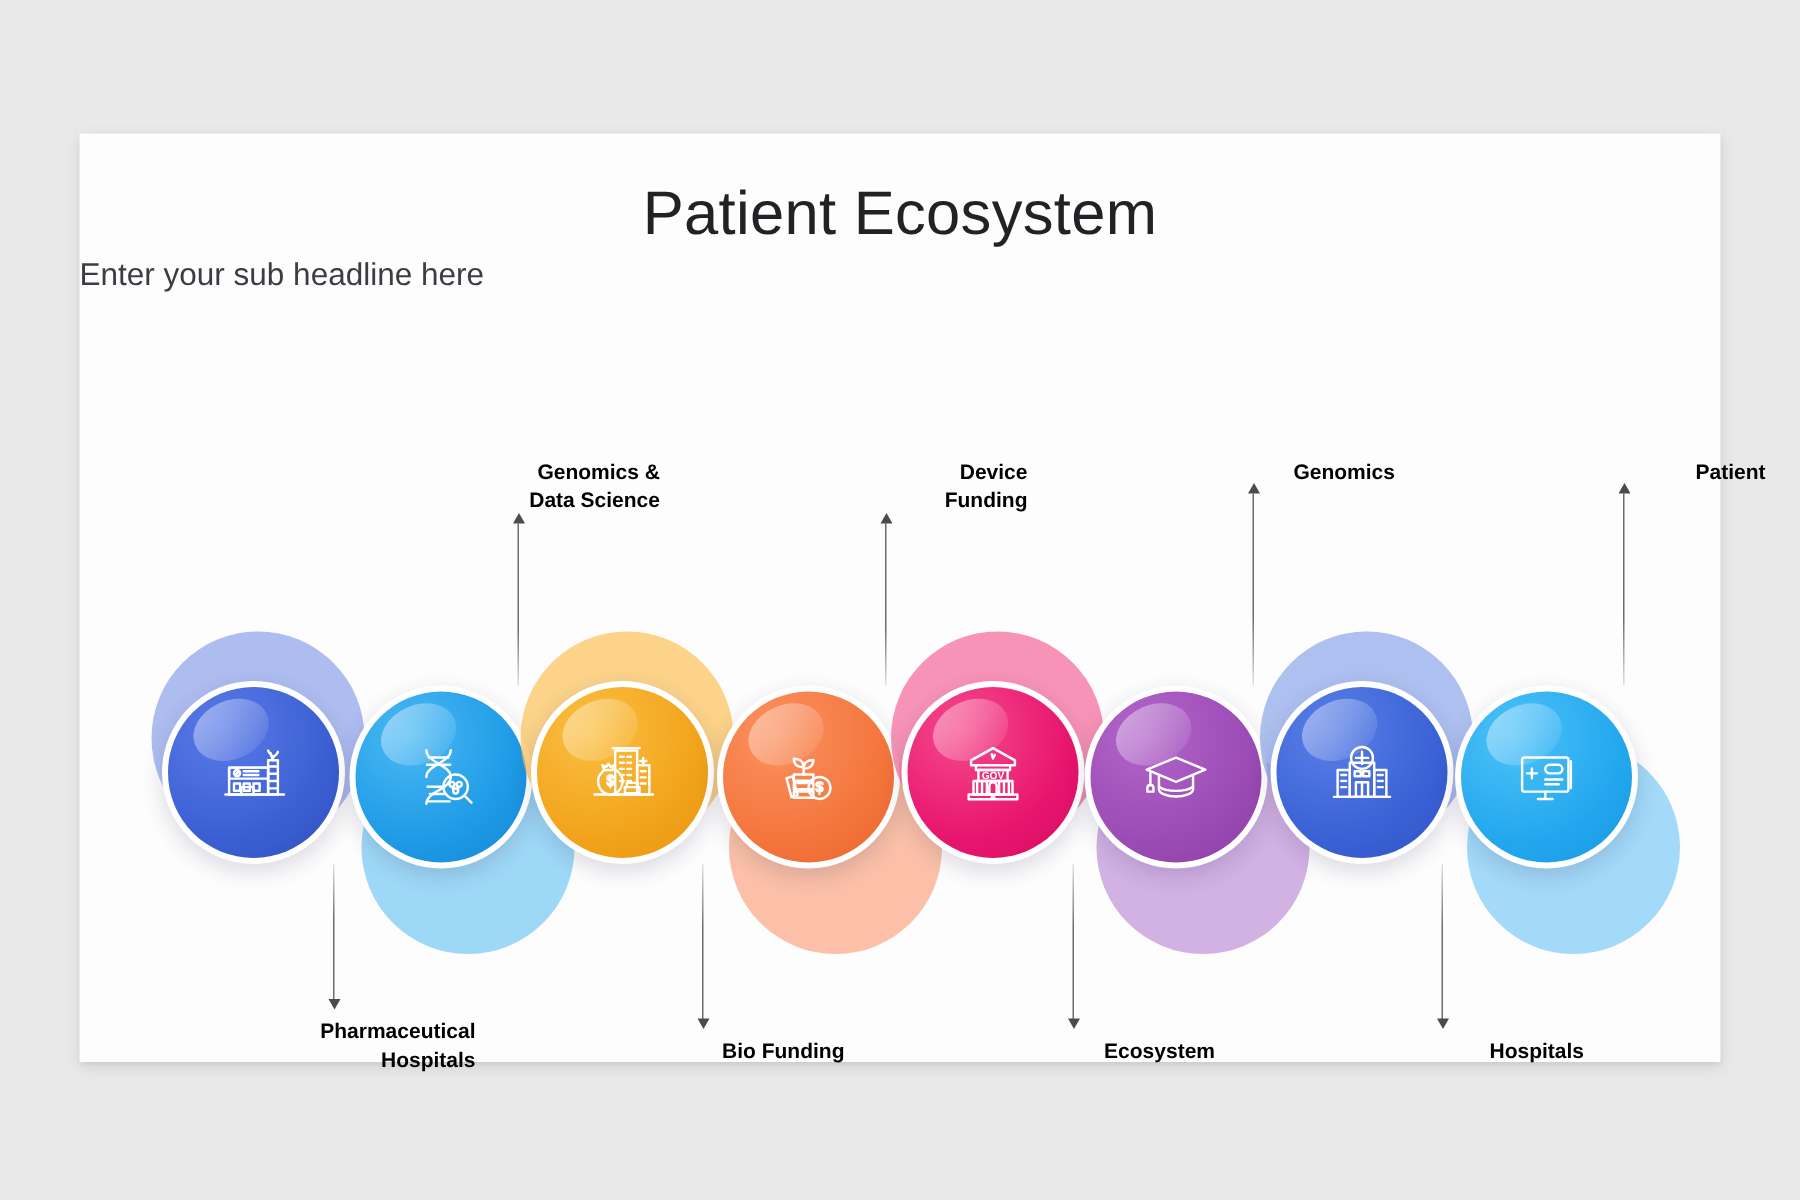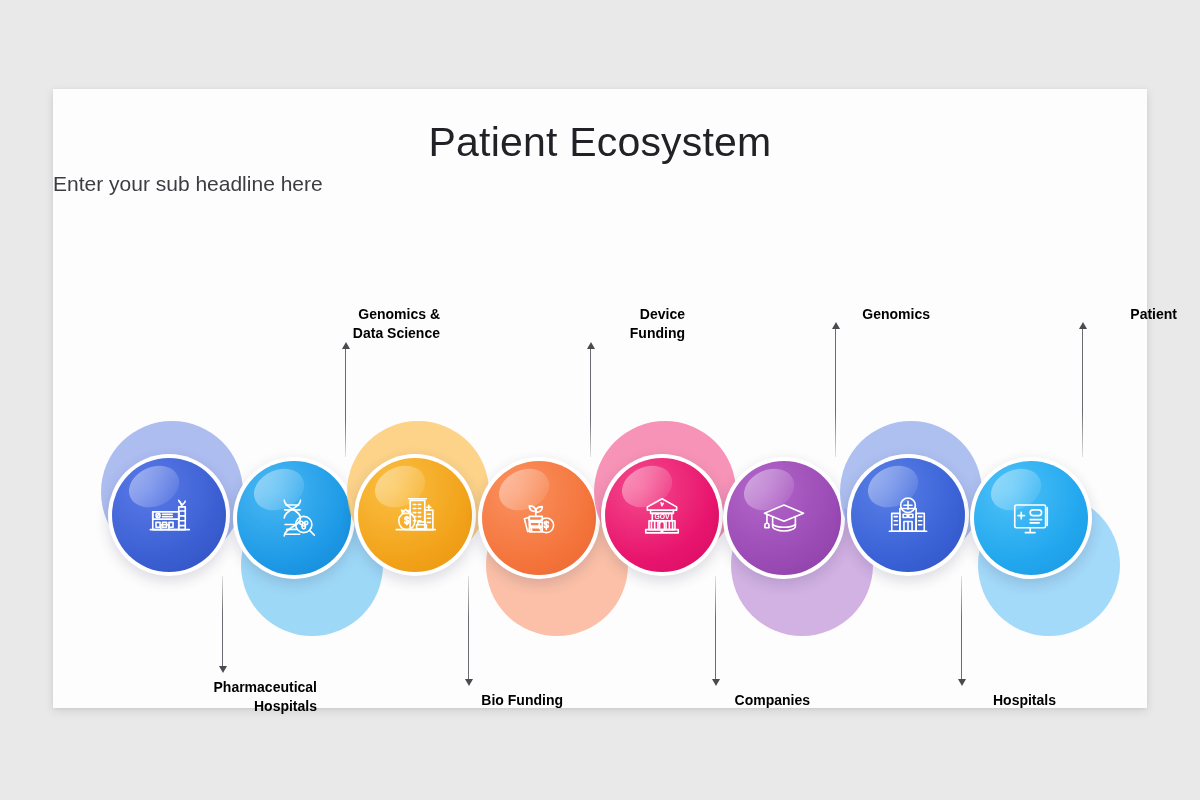--- a/index.html
+++ b/index.html
@@ -263,21 +263,21 @@
               <path d="M29 50v-7a3 3 0 016 0v7"></path>
               <path d="M12 50h40v4H12z"></path>
               <circle cx="32" cy="52" r="1"></circle>
             </svg>
           </div>
         </div>
       </div>
       <div class="connector conn-down" style="left:53px;top:148px;height:105px;"></div>
       <div class="arrowhead arrow-down" style="left:49.5px;top:251px;"></div>
       <div class="label" style="left:-42px;top:263px;">
-        <div>Companies</div>
+        <div>Ecosystem</div>
       </div>
     </div>
 
     <div class="node" style="left:732px;top:350px;">
       <div class="back-circle" style="left:-54px;top:55px;width:142px;height:142px;background:#c093d8;"></div>
       <div class="front-wrap" style="left:-62px;top:18px;width:122px;height:122px;">
         <div class="front-circle" style="left:4px;top:4px;width:114px;height:114px;background:radial-gradient(circle at 32% 26%, #b266c9, #9b4bb5 62%, #8a3ea3);">
           <div class="gloss"></div>
           <div class="icon-holder">
             <svg width="52" height="52" viewBox="0 0 64 64" fill="none" stroke="#ffffff" stroke-width="2" stroke-linecap="round" stroke-linejoin="round">

